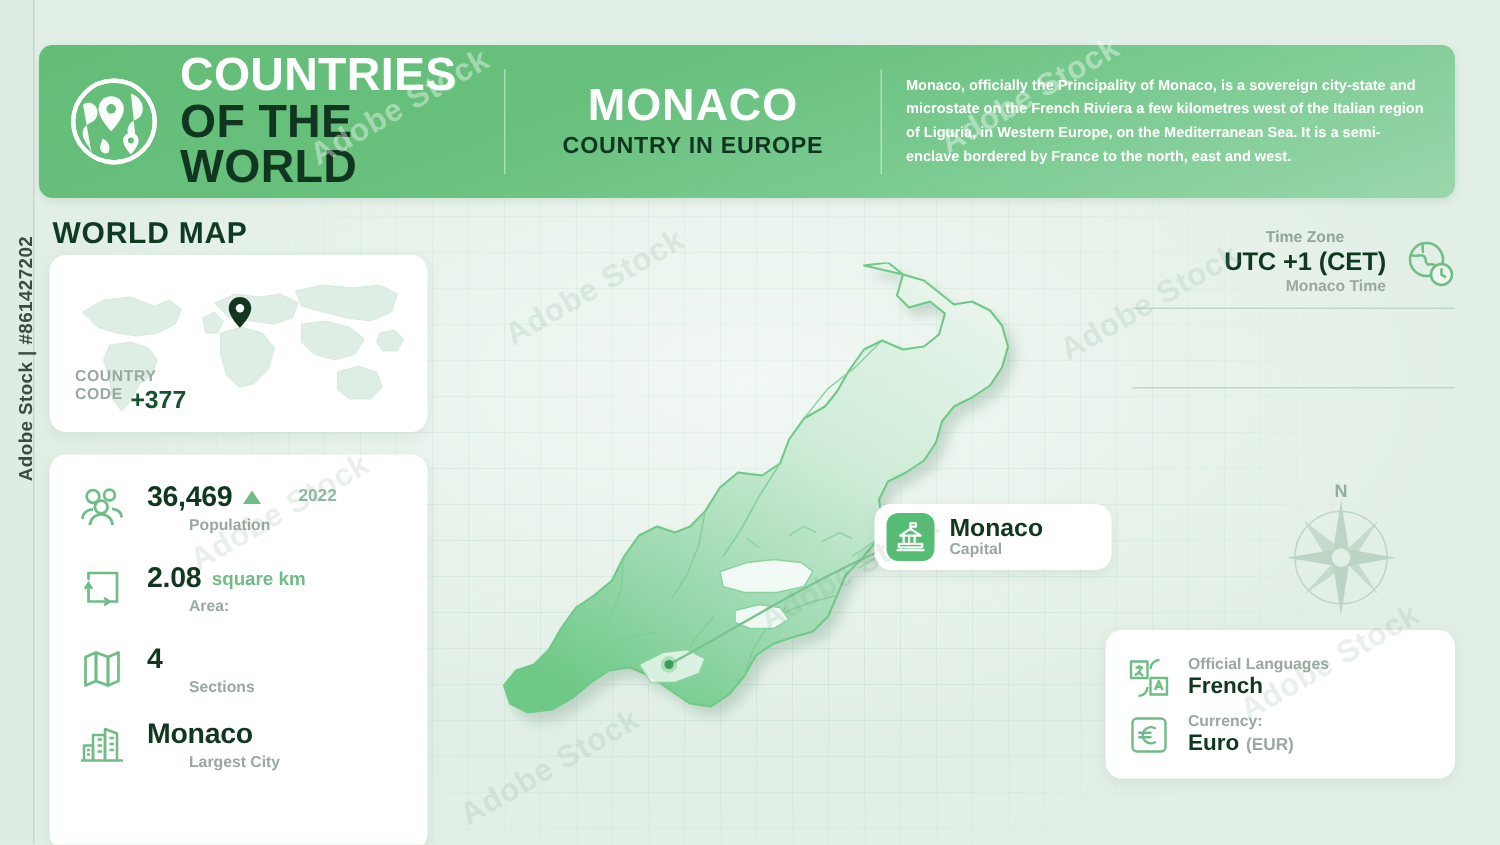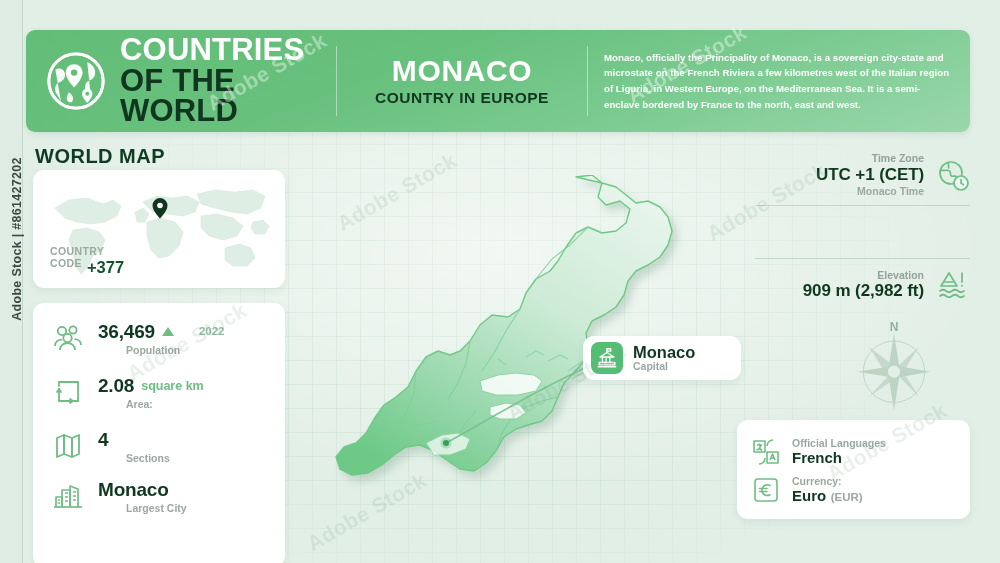--- a/index.html
+++ b/index.html
@@ -76,21 +76,21 @@
   .s-main{display:flex;align-items:center;gap:7px;}
   .s-val{font-size:19px;font-weight:800;color:#10381f;letter-spacing:-.2px;}
   .s-unit{font-size:12.5px;font-weight:700;color:#6fbd85;}
   .s-lab{font-size:10.5px;font-weight:600;color:#9aa8a0;margin-top:1px;margin-left:28px;}
   .tri{width:0;height:0;border-left:6px solid transparent;border-right:6px solid transparent;border-bottom:9px solid #6fbd85;}
   .s-year{font-size:11.5px;font-weight:700;color:#8fb9a0;margin-left:18px;}
 
   
   .rinfo{position:absolute;right:30px;display:flex;align-items:center;justify-content:flex-end;gap:12px;}
   .rinfo .tx{text-align:right;line-height:1.2;}
-  .r-lab{font-size:10.5px;font-weight:600;color:#93a29a;}
+  .r-lab{font-size:10.5px;font-weight:600;color:#93a29a;text-align:center;}
   .r-val{font-size:17px;font-weight:800;color:#10381f;letter-spacing:-.1px;}
   .r-sub{font-size:10.5px;font-weight:600;color:#9aa8a0;}
   .rinfo .ic{width:34px;height:34px;flex:0 0 34px;}
   .rdiv{position:absolute;right:30px;width:215px;height:1px;background:rgba(130,175,148,.38);}
 
   
   #capital-card{left:583px;top:336px;width:158px;height:44px;display:flex;align-items:center;gap:10px;padding-left:8px;box-sizing:border-box;}
   .cap-badge{width:32px;height:32px;border-radius:8px;background:#56bd74;display:flex;align-items:center;justify-content:center;flex:0 0 32px;}
   .cap-tx{line-height:1.12;}
   .cap-name{font-size:16.5px;font-weight:800;color:#10381f;}
@@ -327,33 +327,20 @@
       <path d="M4.5 12 c4 1.5 7-1 9 1 s0 4 2 5 s4-1 5 1"></path>
       <path d="M12 4.6 c1.5 2.5-.5 4 1 6"></path>
       <circle cx="25" cy="25" r="7" fill="#eaf6ee"></circle>
       <path d="M25 21.5 V25 l2.4 1.6" stroke-linecap="round"></path>
     </svg>
   </div>
   <div class="rdiv" style="top:205px;"></div>
 
   <div class="rdiv" style="top:258px;"></div>
 
-  <div class="rinfo" style="top:268px;">
-    <div class="tx">
-      <div class="r-lab">Elevation</div>
-      <div class="r-val">909 m (2,982 ft)</div>
-    </div>
-    <svg class="ic" viewBox="0 0 34 34" fill="none" stroke="#6fbd85" stroke-width="1.7" stroke-linecap="round" stroke-linejoin="round">
-      <path d="M5 18 L13 5 L21 18 Z"></path>
-      <path d="M9 14 h8"></path>
-      <path d="M26 5 v9 M26 17.5 v.6"></path>
-      <path d="M4 23 q3-2.5 6 0 t6 0 t6 0 t6 0"></path>
-      <path d="M4 28 q3-2.5 6 0 t6 0 t6 0 t6 0"></path>
-    </svg>
-  </div>
 
   <div class="card" id="capital-card">
     <div class="cap-badge">
       <svg width="22" height="22" viewBox="0 0 24 24" fill="none" stroke="#fff" stroke-width="1.6" stroke-linecap="round" stroke-linejoin="round">
         <path d="M12 2 v3"></path>
           <path d="M12 2 h4 v2.5 h-4"></path>
         <path d="M12 6 L4.5 11 h15 Z"></path>
         <path d="M7 11 v6 M11 11 v6 M15 11 v6"></path>
         <path d="M3.5 17 h17 v2.5 h-17 Z"></path>
         <path d="M2.5 21.5 h19"></path>

